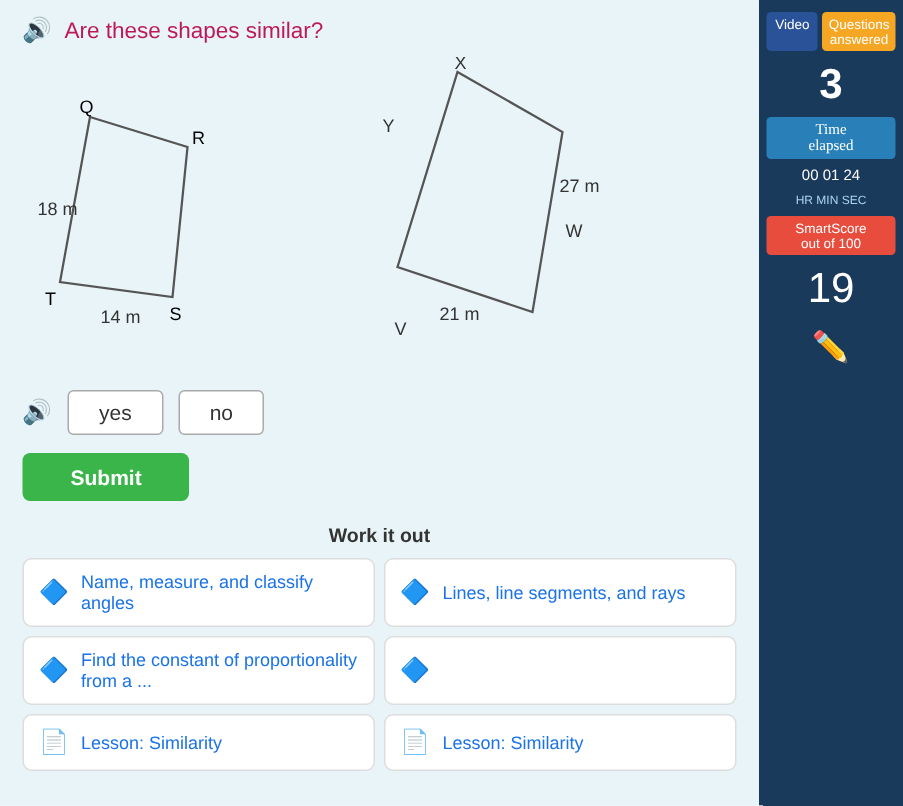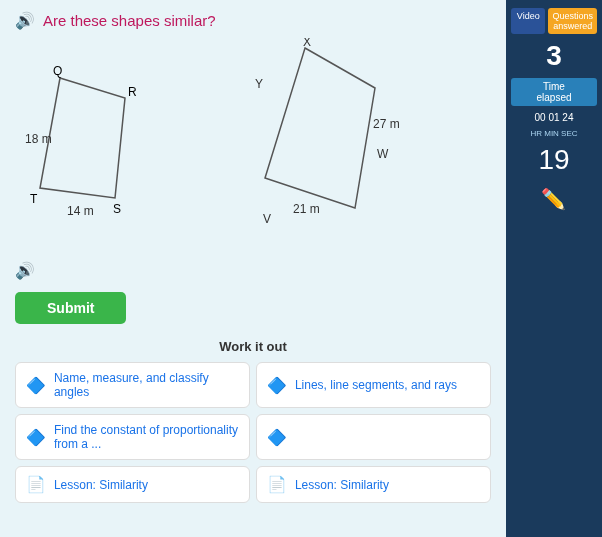--- a/index.html
+++ b/index.html
@@ -176,20 +176,21 @@
     }
 
     .time-elapsed-label {
       background: #2980b9;
       color: white;
       font-size: 10px;
       text-align: center;
       padding: 3px 5px;
       border-radius: 3px;
       width: 100%;
+      font-family: Liberation Serif, serif;
     }
 
     .time-display {
       color: white;
       font-size: 10px;
       text-align: center;
     }
 
     .hr-min-sec {
       color: #aad4f0;
@@ -272,20 +273,22 @@
 
           <text x="148" y="90" font-size="11" fill="#333">27 m</text>
           <text x="68" y="175" font-size="11" fill="#333">21 m</text>
         </svg>
       </div>
     </div>
 
     
     <div class="answer-row">
       <span class="audio-icon-small">🔊</span>
+      <button class="answer-btn">yes</button>
+      <button class="answer-btn">no</button>
     </div>
 
     
     <button class="submit-btn">Submit</button>
 
     
     <div class="work-it-out">
       <div class="title">Work it out</div>
     </div>
 
@@ -328,17 +331,18 @@
     <div class="big-number">3</div>
     <div class="time-elapsed-label">Time<br>elapsed</div>
     <div class="time-display">
       <span>00</span>
       <span> </span>
       <span>01</span>
       <span> </span>
       <span>24</span>
     </div>
     <div class="hr-min-sec">HR MIN SEC</div>
+    <div class="smart-score-btn">SmartScore<br>out of 100</div>
     <div class="score-number">19</div>
     <div class="pencil-icon">✏️</div>
   </div>
 
 </div>
 
 </body></html>

